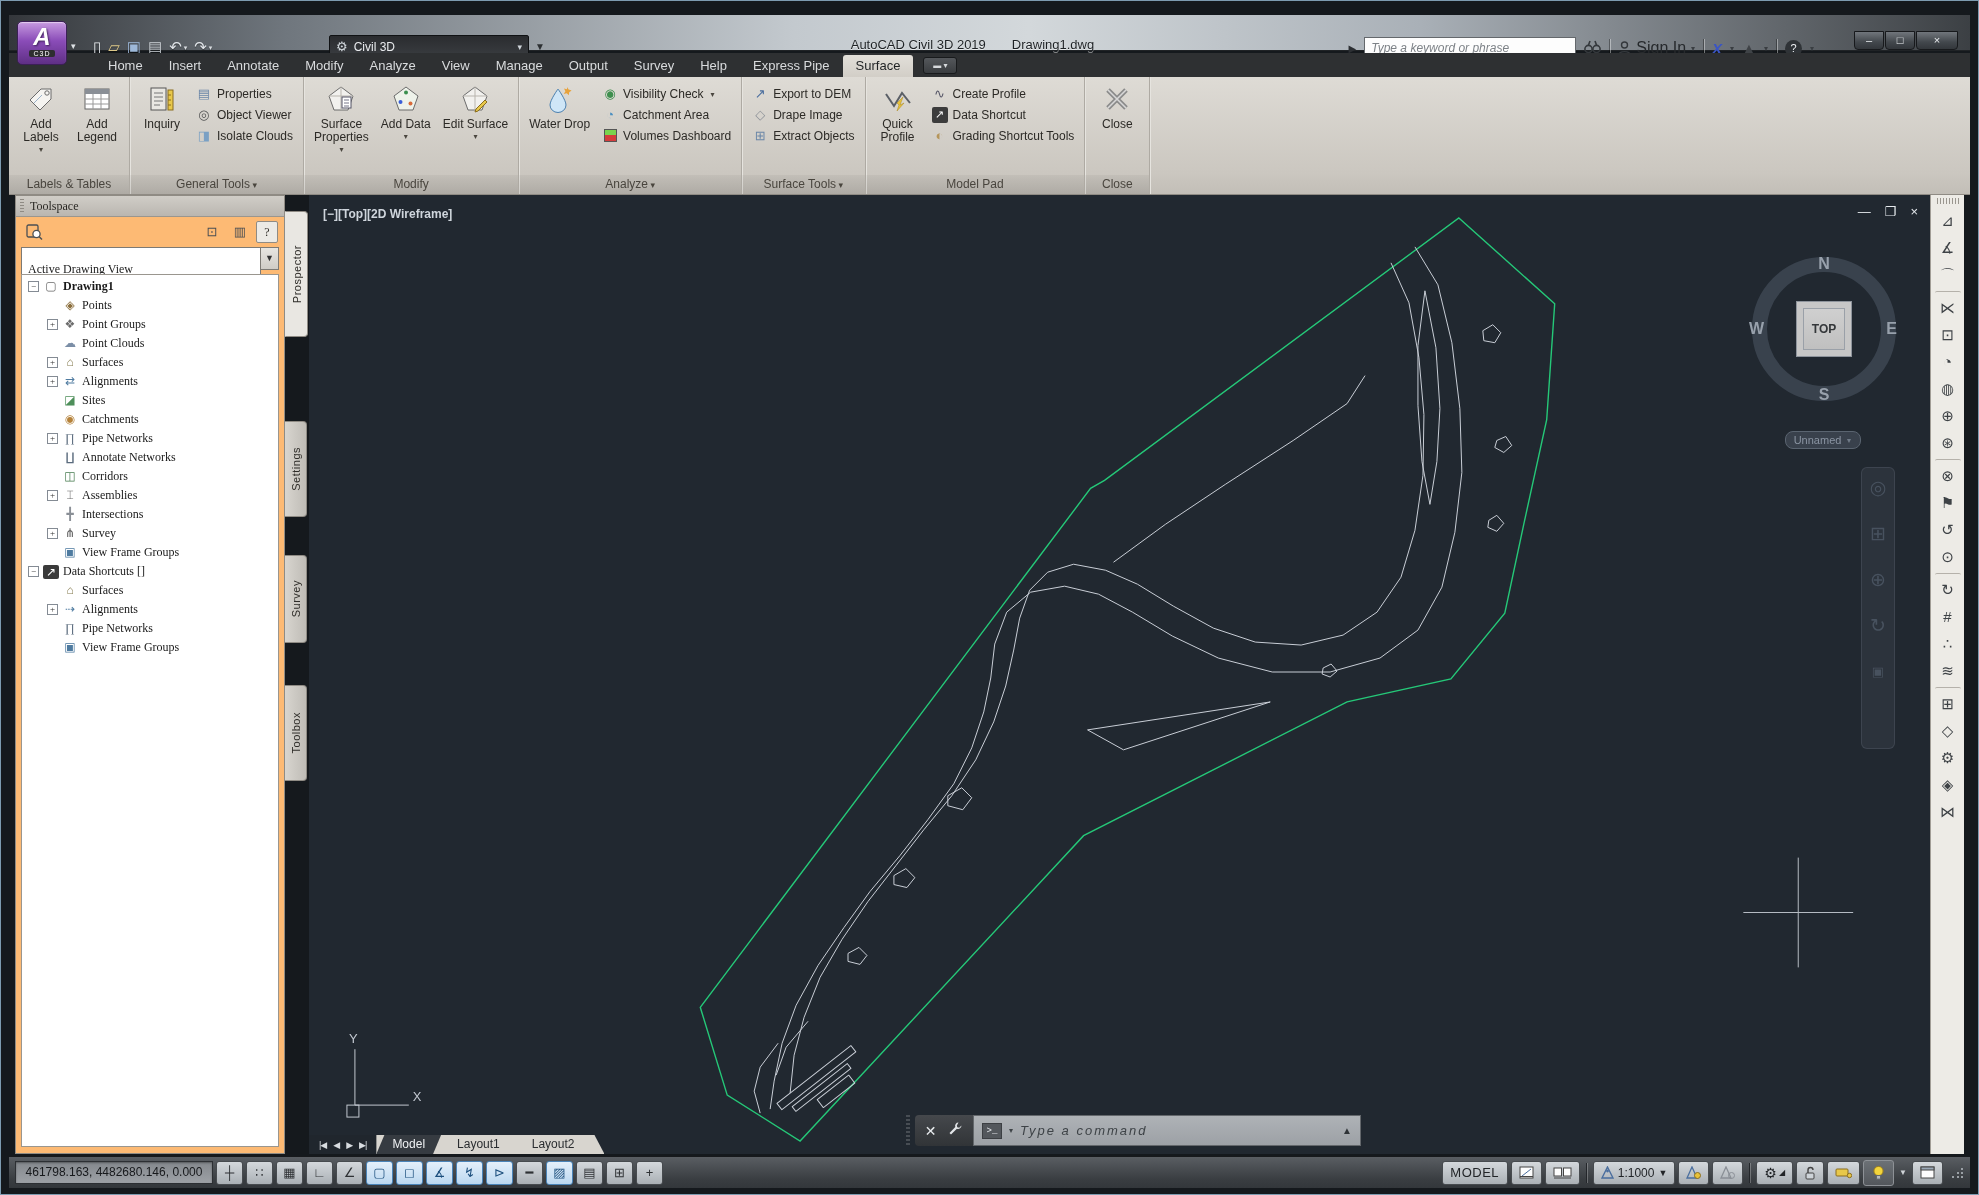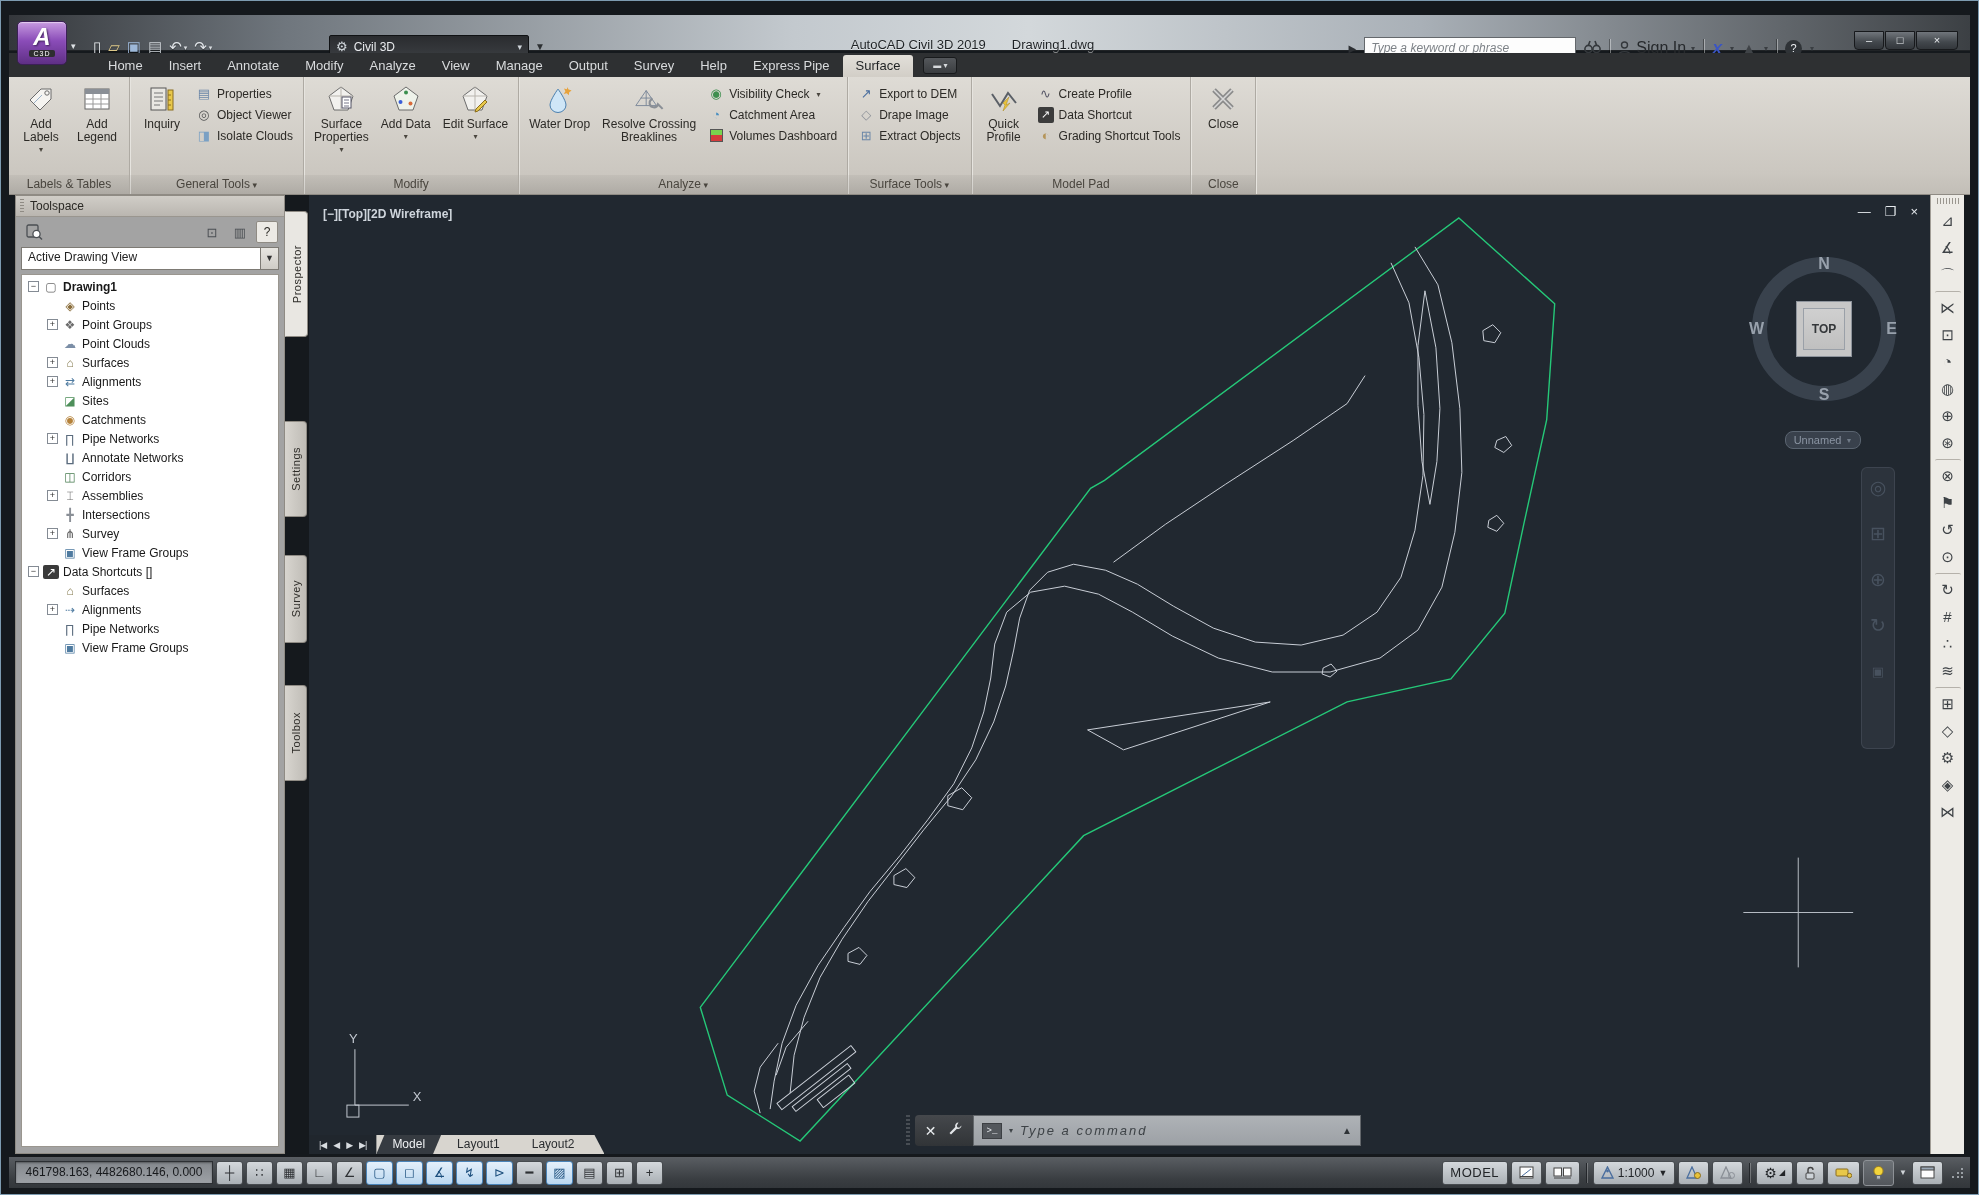--- a/index.html
+++ b/index.html
@@ -75,31 +75,31 @@
   .rowcol{display:flex;flex-direction:column;justify-content:flex-start;gap:3px;padding-top:4px;}
   .srow{display:flex;align-items:center;gap:5px;cursor:pointer;padding:1px 4px;border-radius:2px;white-space:nowrap;}
   .sicon{width:16px;height:16px;font-size:13px;line-height:16px;text-align:center;}
   .slabel{font-size:12px;color:#2c2a26;}
   .srow .sarrow{font-size:8px;color:#4a463f;margin-left:2px;}
   .vd-icon{width:13px;height:13px;border:1px solid #555;background:linear-gradient(180deg,#79d44e 50%,#d43c3c 50%);margin:1px;}
   .boxarrow{background:#3c3c3c;color:#fff !important;border-radius:2px;font-size:11px;line-height:15px;}
 
   
   #toolspace{position:absolute;left:14px;top:194px;width:270px;bottom:40px;
-    background:#a3a3a3;border:1px solid #8f8b84;display:flex;flex-direction:column;}
+    background:#fdba74;border:1px solid #8f8b84;display:flex;flex-direction:column;font-family:Liberation Serif, serif;}
   #ts-title{height:21px;background:linear-gradient(#d0cdc7,#bab6b0);border-bottom:1px solid #9a968f;
     font-size:12px;color:#2b2925;padding-left:14px;line-height:20px;position:relative;}
   #ts-title::before{content:"";position:absolute;left:4px;top:3px;bottom:3px;width:4px;
     background:repeating-linear-gradient(#8f8b84 0 1px,transparent 1px 3px);}
   #ts-toolbar{height:30px;display:flex;align-items:center;padding:0 6px;gap:4px;}
   .ts-tool{width:24px;height:22px;border:1px solid transparent;border-radius:2px;display:flex;align-items:center;justify-content:center;cursor:pointer;}
   .ts-spacer{flex:1;}
   .ts-help{border:1px solid #8f8b84;background:#eceae5;font-size:12px;color:#2b2925;width:22px;}
   #ts-combo{height:23px;margin:0 5px 4px;display:flex;}
-  #ts-combo .field{flex:1;background:#fff;border:1px solid #7d7a74;font-size:12px;color:#222;padding:2px 6px;}
+  #ts-combo .field{flex:1;background:#fff;border:1px solid #7d7a74;font-size:12px;color:#222;padding:14px 6px;}
   #ts-combo .dbtn{width:18px;background:linear-gradient(#e8e6e1,#cfccc6);border:1px solid #7d7a74;border-left:none;
     font-size:9px;text-align:center;line-height:20px;color:#333;cursor:pointer;}
   #tree{flex:1;background:#fff;border:1px solid #9a968f;margin:0 5px 6px;overflow:hidden;padding-top:2px;}
   .trow{display:flex;align-items:center;height:19px;gap:4px;cursor:pointer;padding-left:6px;}
   .trow.lv1{padding-left:25px;}
   .texp{width:11px;height:11px;border:1px solid #848b94;background:#fff;font-size:9px;line-height:9px;
     text-align:center;color:#333;flex:none;cursor:pointer;}
   .texp:empty{visibility:hidden;}
   .tico{width:16px;font-size:12px;text-align:center;flex:none;}
   .tico.iconbox{background:#3a3a3a;border-radius:2px;height:14px;line-height:14px;}
@@ -401,30 +401,20 @@
     <div class="panel">
       <div class="panel-body">
         <div class="bigbtn">
           <span class="bicon">
             <svg width="30" height="30" viewBox="0 0 30 30">
                 <path d="M13 5 C13 5 5 16 5 21 a8 7.5 0 0 0 16 0 C21 16 13 5 13 5 Z" fill="#cfe6f7" stroke="#4a7fae"></path>
                 <path d="M22 3 l1.6 2.6 3 .8 -2.4 1.8 -.4 3 -2-2 -3 .8 1.6-2.8 -1.4-2.6 3 .6 Z" fill="#e8a23a"></path>
               </svg>
           </span>
           <span class="blabel">Water Drop</span>
-        </div>
-        <div class="bigbtn">
-          <span class="bicon">
-            <svg width="34" height="30" viewBox="0 0 34 30">
-                <path d="M3 22 L14 6 25 22 Z M14 6 L14 22 M8 14 L20 14" fill="none" stroke="#7a8699"></path>
-                <path d="M21 15 a4.5 4.5 0 1 0 5.5 5.5 l5 5" fill="none" stroke="#8a8f96" stroke-width="2.2"></path>
-              </svg>
-          </span>
-          <span class="blabel">Resolve Crossing
-Breaklines</span>
         </div>
         <div class="rowcol">
           <div class="srow">
             <span class="sicon" style="color:#3e8f4e">◉</span>
             <span class="slabel">Visibility Check</span>
             <span class="sarrow">▾</span>
           </div>
           <div class="srow">
             <span class="sicon" style="color:#4a8fc0">◔</span>
             <span class="slabel">Catchment Area</span>

